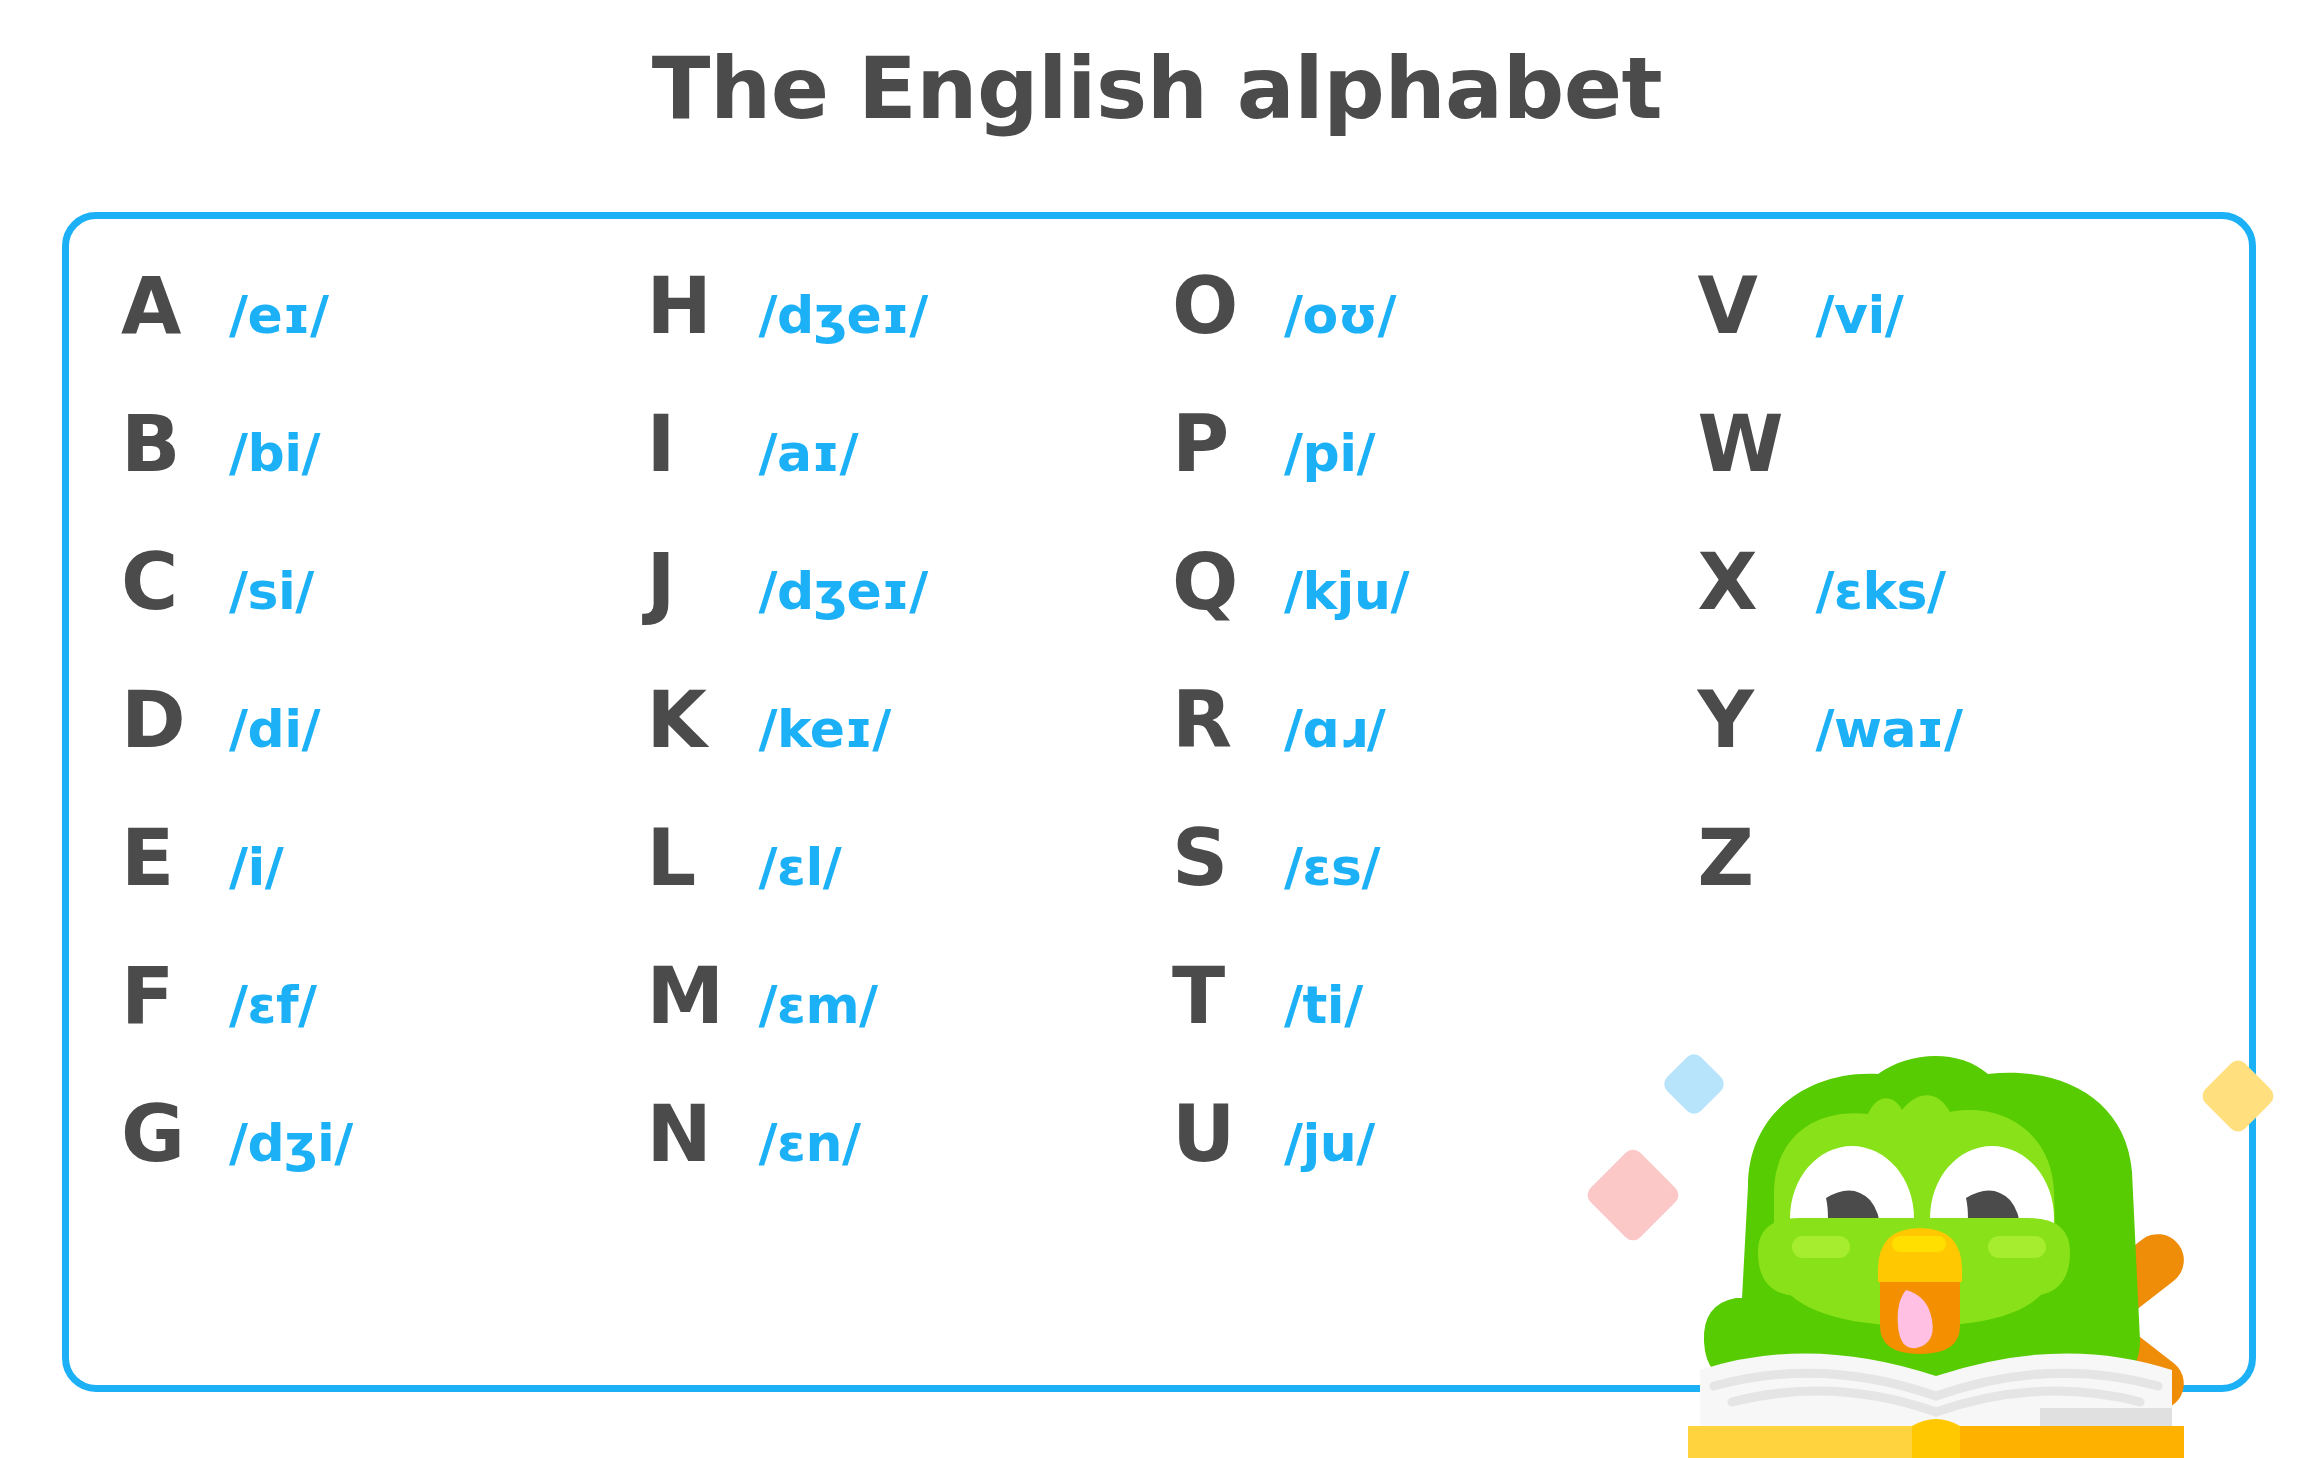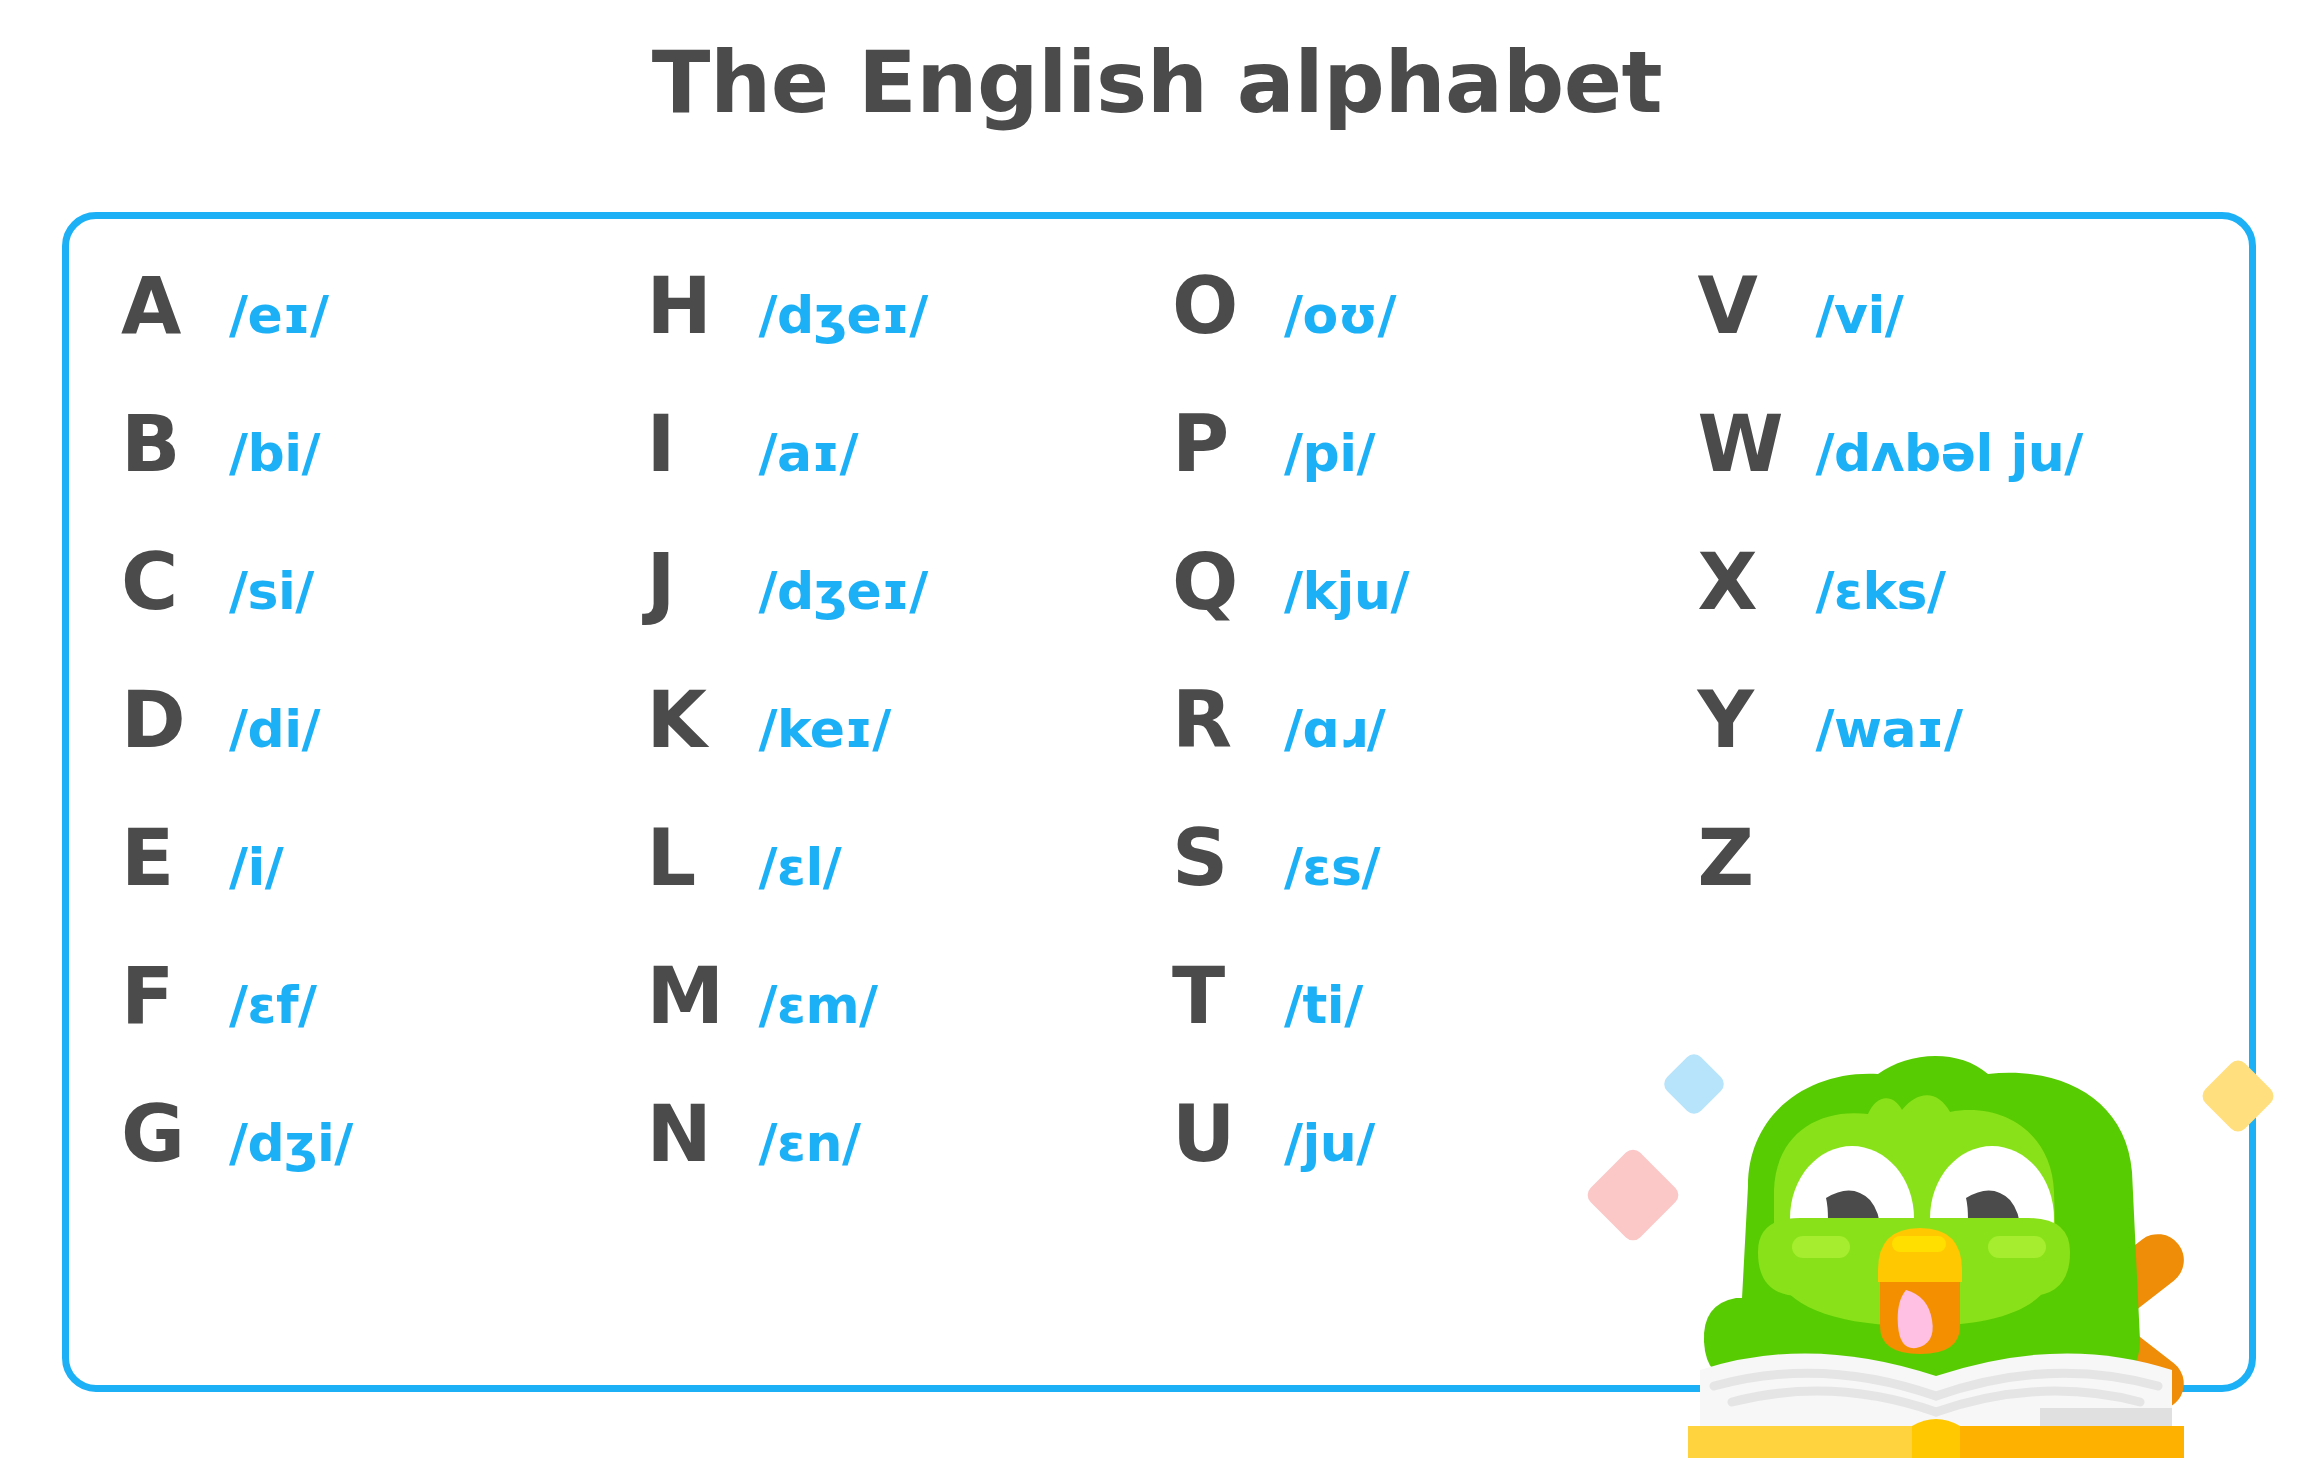--- a/index.html
+++ b/index.html
@@ -6,21 +6,21 @@
   html,body{
     width:2314px; height:1458px;
     background:#ffffff;
     font-family:"DejaVu Sans","Liberation Sans",sans-serif;
     overflow:hidden;
   }
   #page{ position:relative; width:2314px; height:1458px; background:#fff; }
 
   
   #title{
-    position:absolute; left:0; top:32px; width:2314px;
+    position:absolute; left:0; top:38px; width:2314px;
     text-align:center;
     font-size:86px;
     font-weight:700;
     letter-spacing:-0.5px;
     color:#4b4b4b;
     font-family:"DejaVu Sans","Liberation Sans",sans-serif;
     white-space:nowrap;
   }
 
   
@@ -187,21 +187,20 @@
         </div>
       </div>
 
       <div class="col c3">
         <div class="row">
           <span class="letter">V</span>
           <span class="phon">/vi/</span>
         </div>
         <div class="row">
           <span class="letter">W</span>
-          <span class="phon">/dʌbəl ju/</span>
         </div>
         <div class="row">
           <span class="letter">X</span>
           <span class="phon">/ɛks/</span>
         </div>
         <div class="row">
           <span class="letter">Y</span>
           <span class="phon">/waɪ/</span>
         </div>
         <div class="row">

